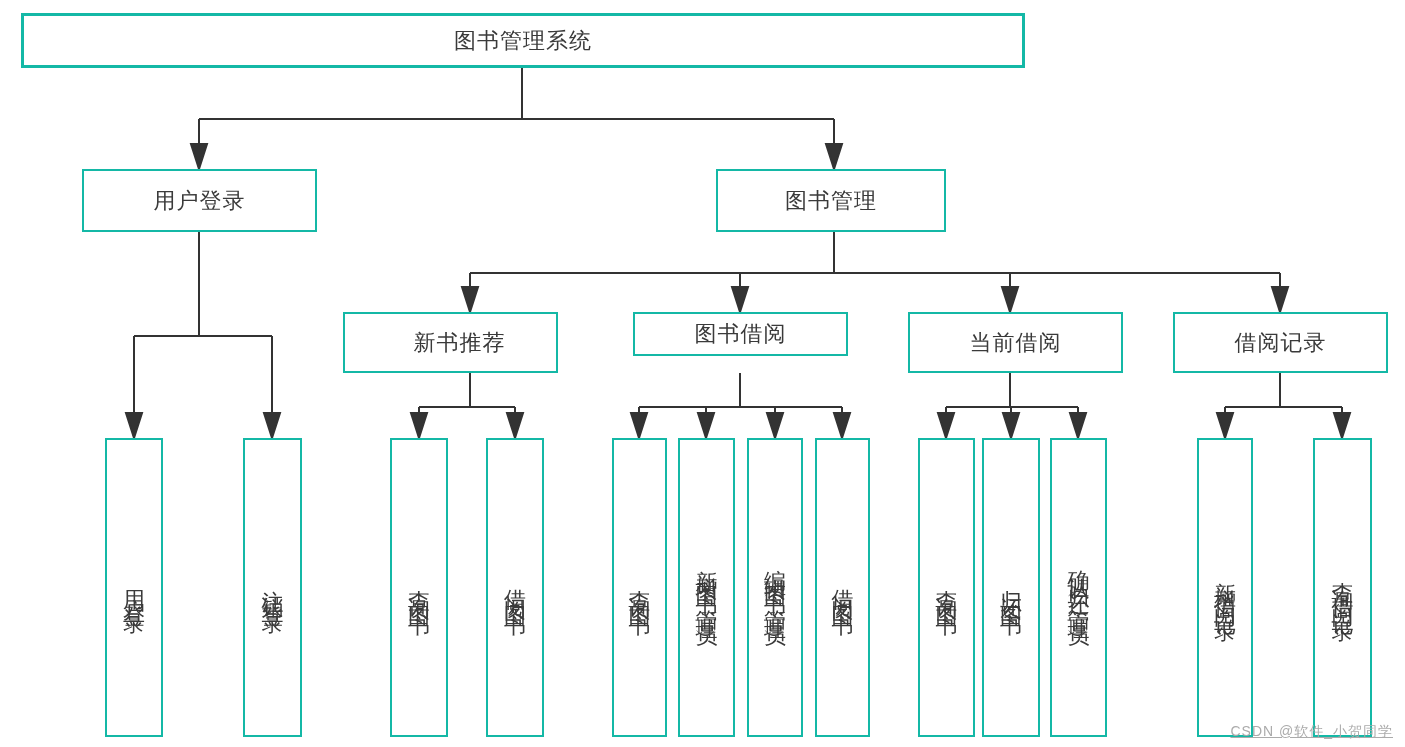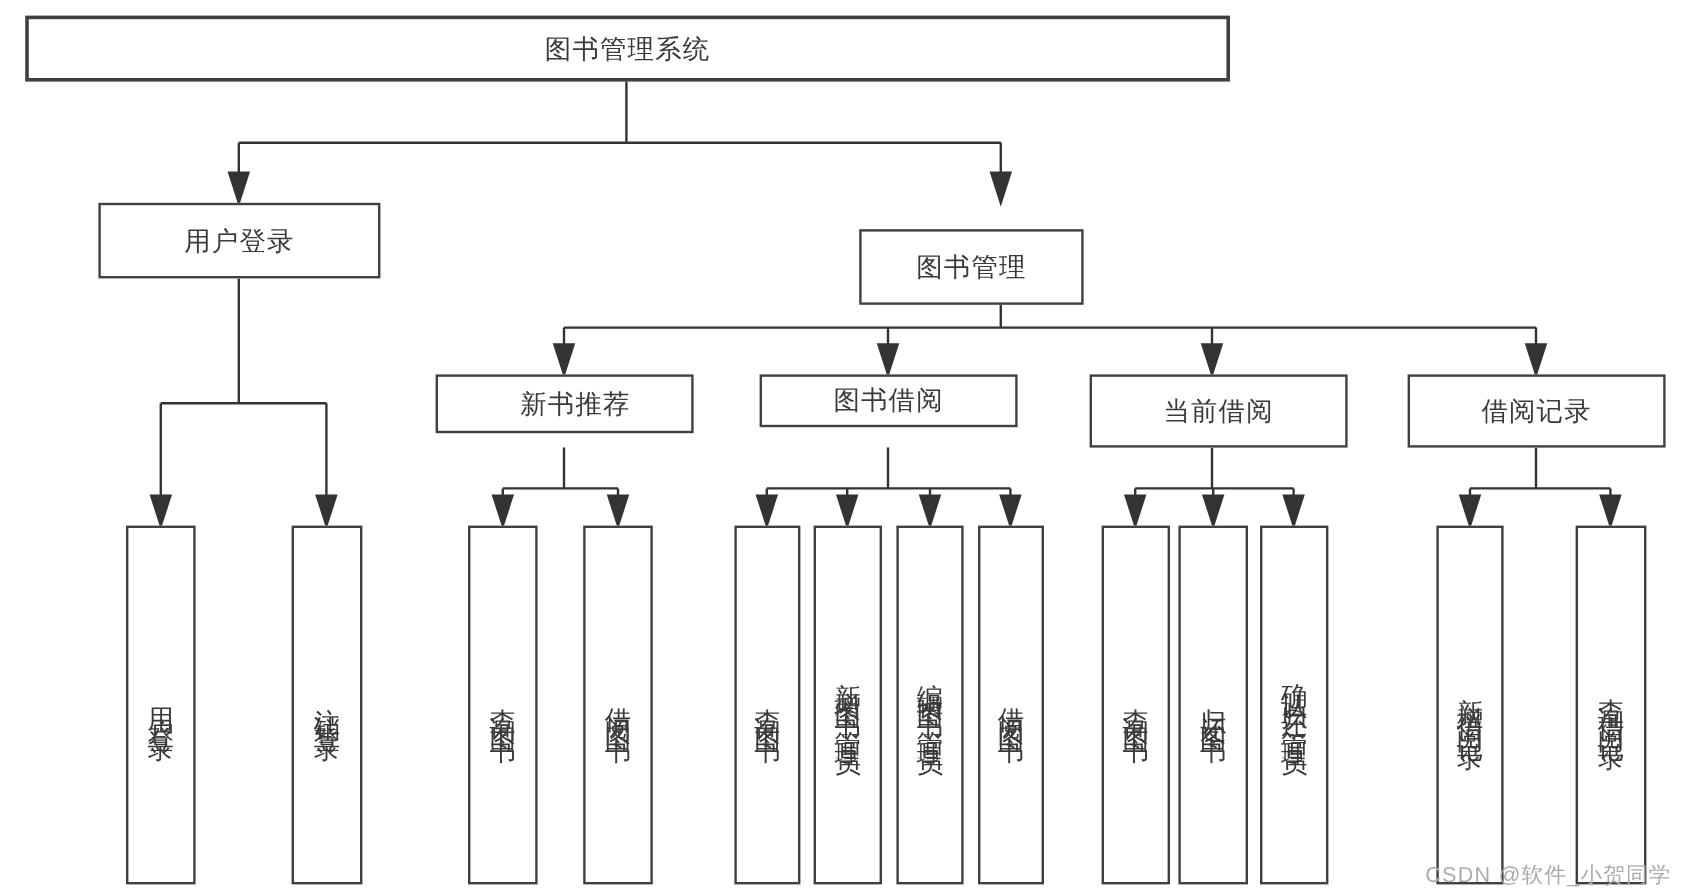--- a/index.html
+++ b/index.html
@@ -8,21 +8,21 @@
     width:1405px;height:747px;
     background:#ffffff;
     font-family:"Liberation Sans", sans-serif;
     color:#333333;
     overflow:hidden;
   }
   .connector-layer{position:absolute;left:0;top:0;z-index:1;}
   .box{
     position:absolute;
     box-sizing:border-box;
-    border:2px solid #404040;
+    border:2px solid #14b8a6;
     background:#ffffff;
     display:flex;
     align-items:center;
     justify-content:center;
     z-index:2;
     font-size:22px;
     color:#3a3a3a;
   }
   .box.root{border-width:3px;font-size:22px;letter-spacing:1px;}
   .box.h{letter-spacing:1px;}
@@ -32,23 +32,24 @@
     letter-spacing:8px;
     line-height:1;
     font-size:22px;
     white-space:nowrap;
   }
   .watermark{
     position:absolute;
     right:12px;
     bottom:6px;
     z-index:5;
-    font-size:18px;
+    font-size:14px;
     letter-spacing:1px;
     color:#ababab;
+    text-decoration:underline;
   }
 </style>
 </head>
 <body>
 
 <div class="canvas">
 
   <svg class="connector-layer" width="1405" height="747" viewBox="0 0 1405 747">
 
     <g stroke="#333333" stroke-width="2" fill="#333333">
@@ -99,25 +100,25 @@
     </g>
   </svg>
 
   <div class="box root h" style="left:21px;top:13px;width:1004px;height:55px;">
     <span>图书管理系统</span>
   </div>
 
   <div class="box h" style="left:82px;top:169px;width:235px;height:63px;">
     <span>用户登录</span>
   </div>
-  <div class="box h" style="left:716px;top:169px;width:187px;height:63px;margin-top:22px;">
+  <div class="box h" style="left:716px;top:169px;width:230px;height:63px;">
     <span>图书管理</span>
   </div>
 
-  <div class="box h" style="left:363px;top:312px;width:215px;height:49px;padding-left:18px;">
+  <div class="box h" style="left:343px;top:312px;width:215px;height:61px;padding-left:18px;">
     <span>新书推荐</span>
   </div>
   <div class="box h" style="left:633px;top:312px;width:215px;height:44px;">
     <span>图书借阅</span>
   </div>
   <div class="box h" style="left:908px;top:312px;width:215px;height:61px;">
     <span>当前借阅</span>
   </div>
   <div class="box h" style="left:1173px;top:312px;width:215px;height:61px;">
     <span>借阅记录</span>

